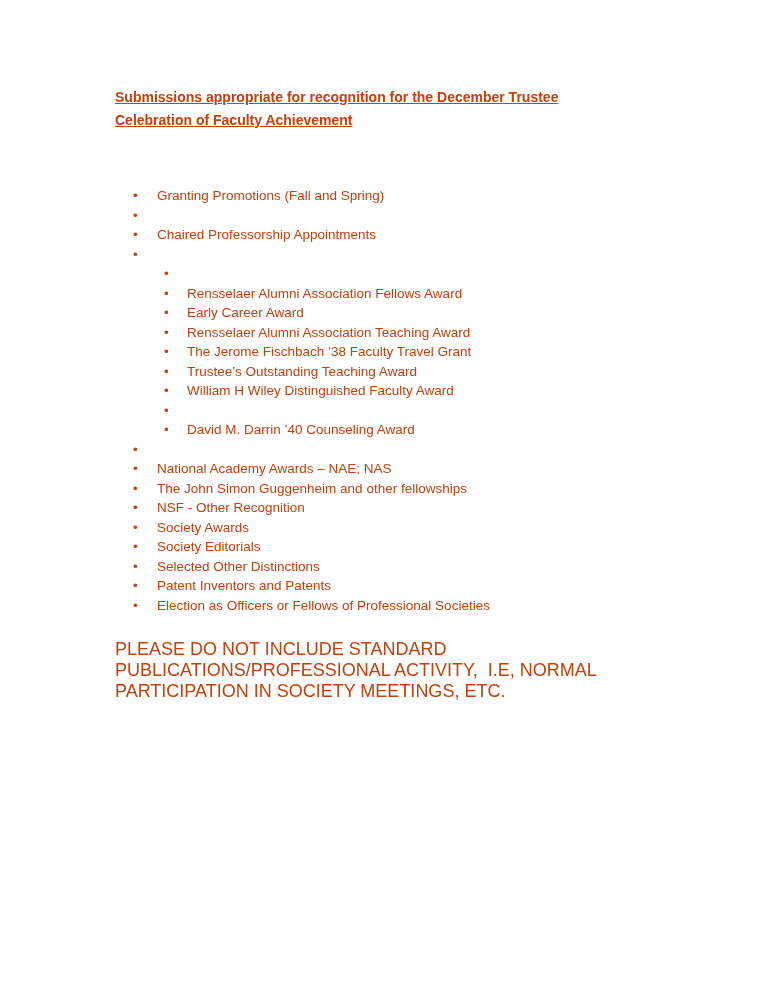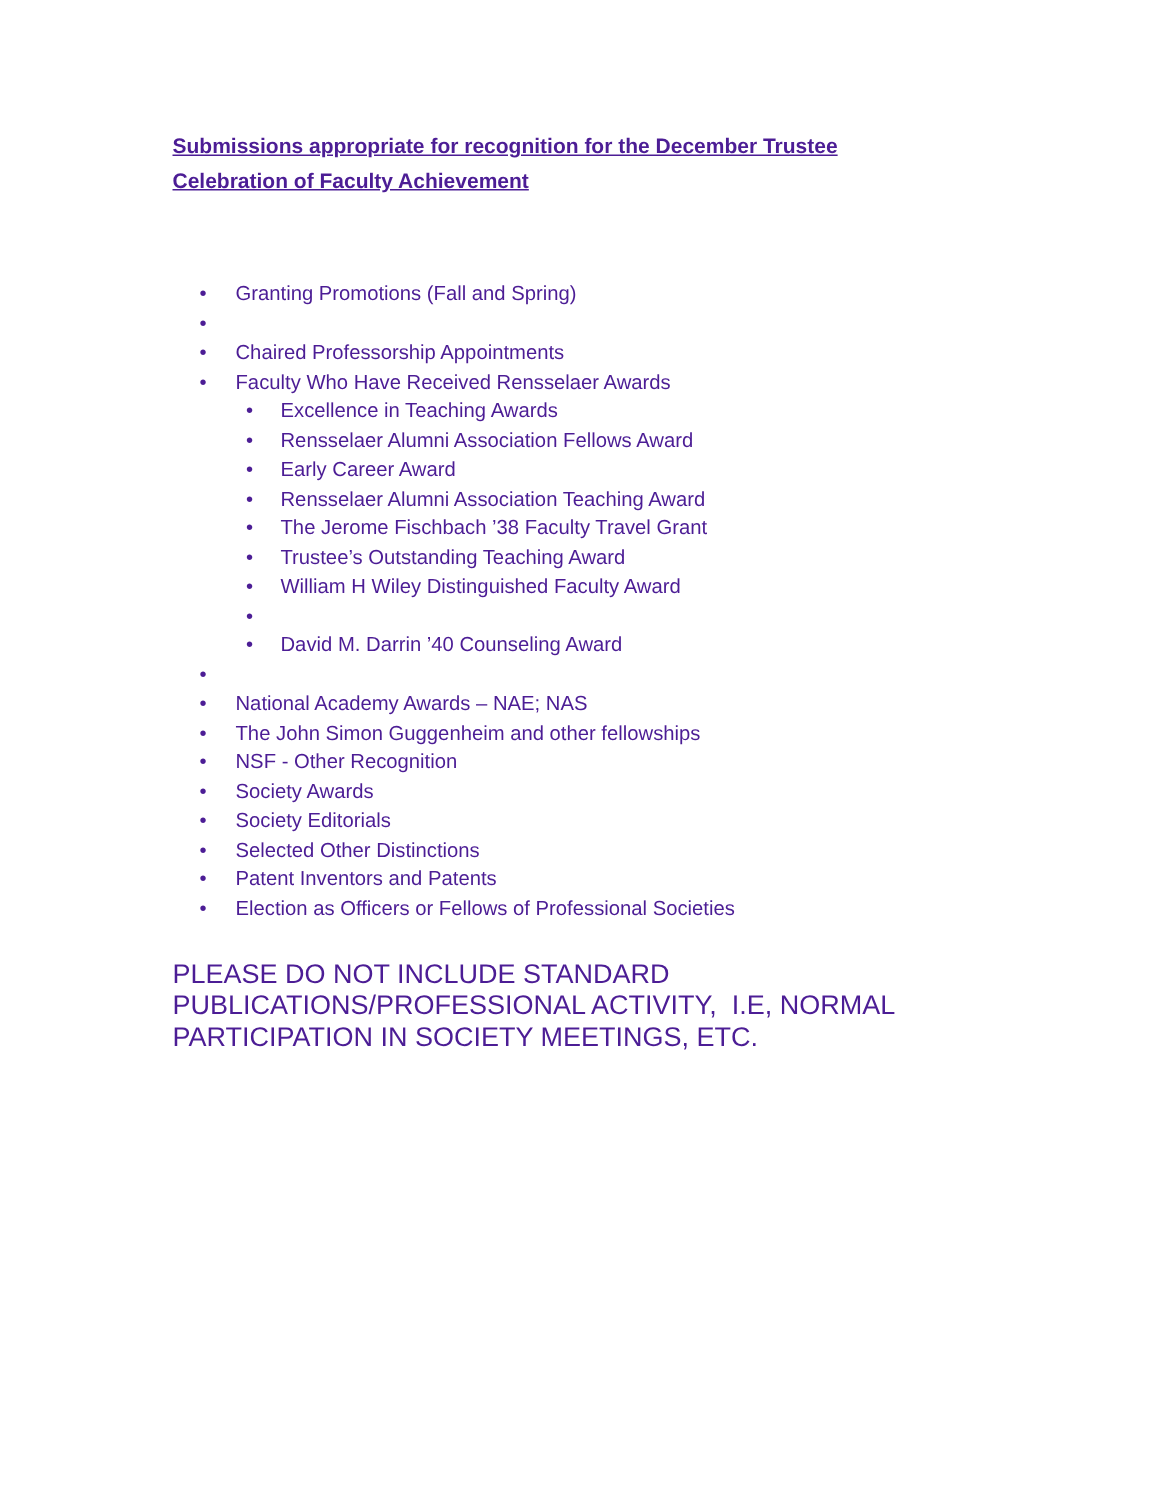--- a/index.html
+++ b/index.html
@@ -8,21 +8,21 @@
     background: #ffffff;
   }
   .page {
     position: relative;
     width: 768px;
     height: 994px;
     background: #ffffff;
     box-sizing: border-box;
     padding: 86px 60px 0 115px;
     font-family: "Liberation Sans", sans-serif;
-    color: #4c1d95;
+    color: #c2410c;
   }
   .doc-title {
     font-size: 14px;
     font-weight: bold;
     line-height: 23px;
     text-decoration: underline;
     max-width: 500px;
     margin: 0;
   }
   .bullet-list {
@@ -98,26 +98,24 @@
     </li>
 
     <li class="li1">
       <span class="bullet">•</span>
       <span>Chaired Professorship Appointments</span>
     </li>
 
     <li class="li1 li1-outer">
       <div class="li-head">
         <span class="bullet">•</span>
-        <span>Faculty Who Have Received Rensselaer Awards</span>
       </div>
       <ul class="sub-list">
         <li class="li2">
           <span class="bullet">•</span>
-          <span>Excellence in Teaching Awards</span>
         </li>
         <li class="li2">
           <span class="bullet">•</span>
           <span>Rensselaer Alumni Association Fellows Award</span>
         </li>
         <li class="li2">
           <span class="bullet">•</span>
           <span>Early Career Award</span>
         </li>
         <li class="li2">

